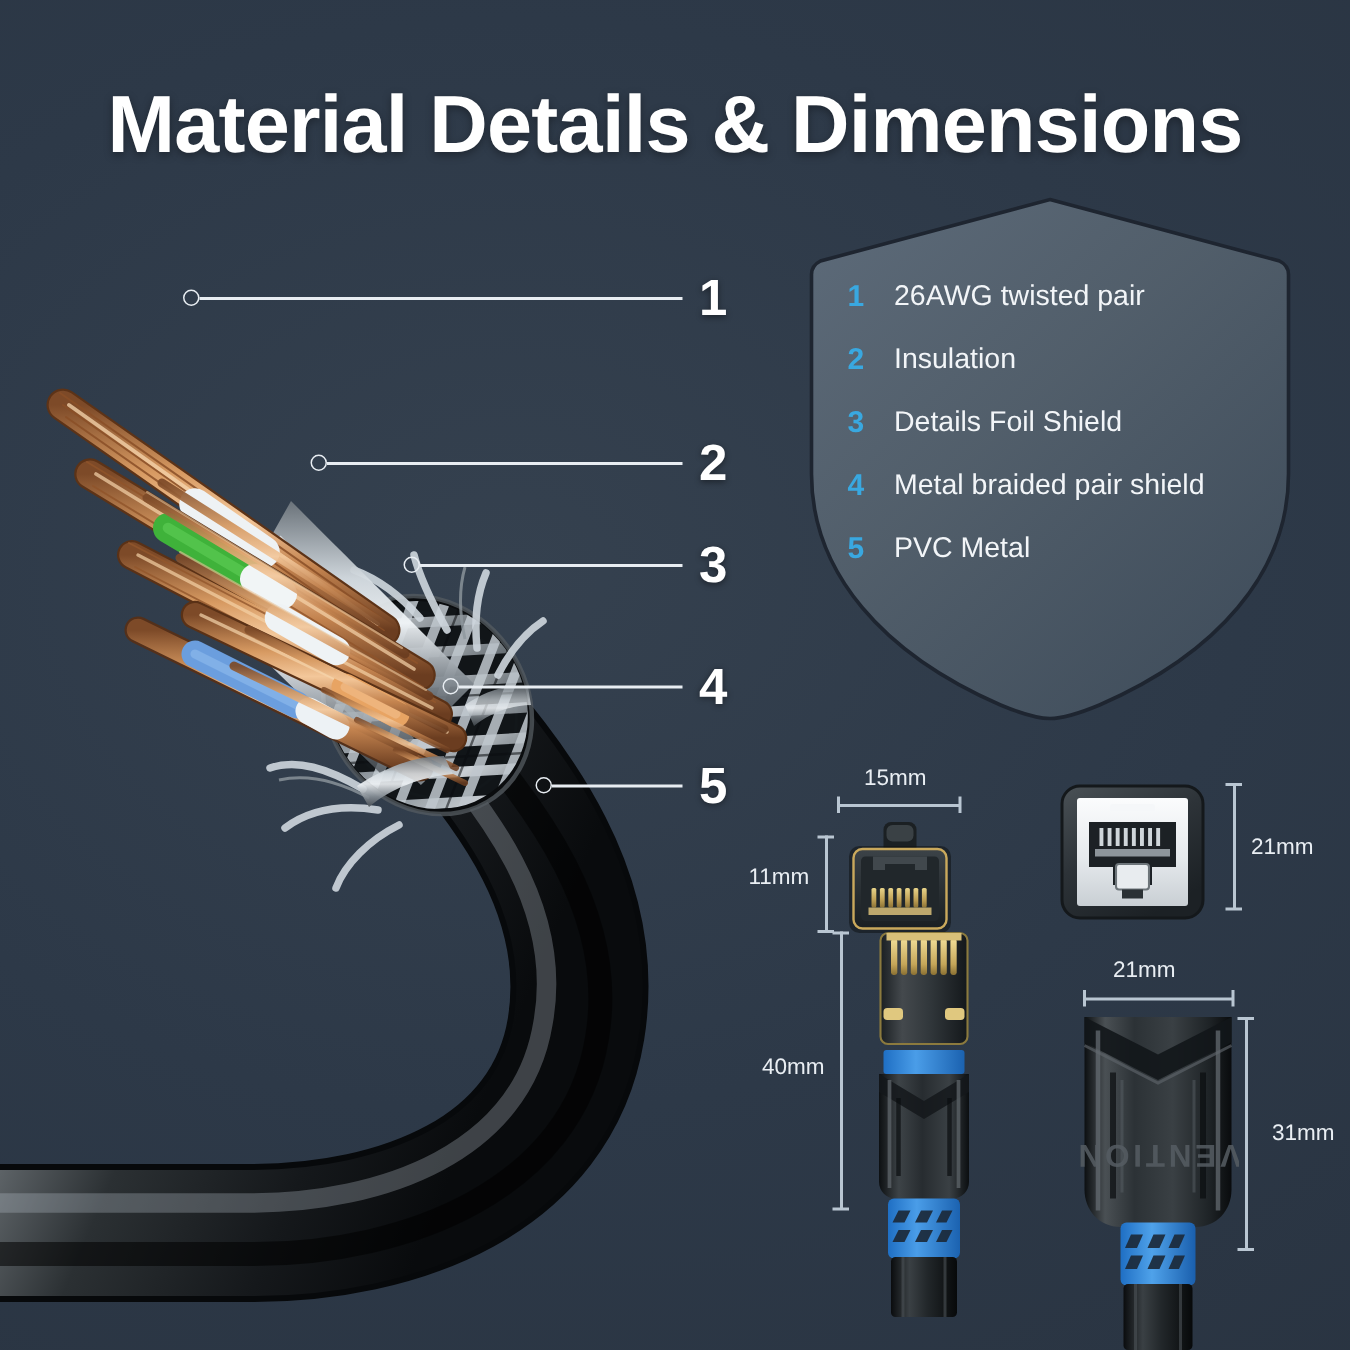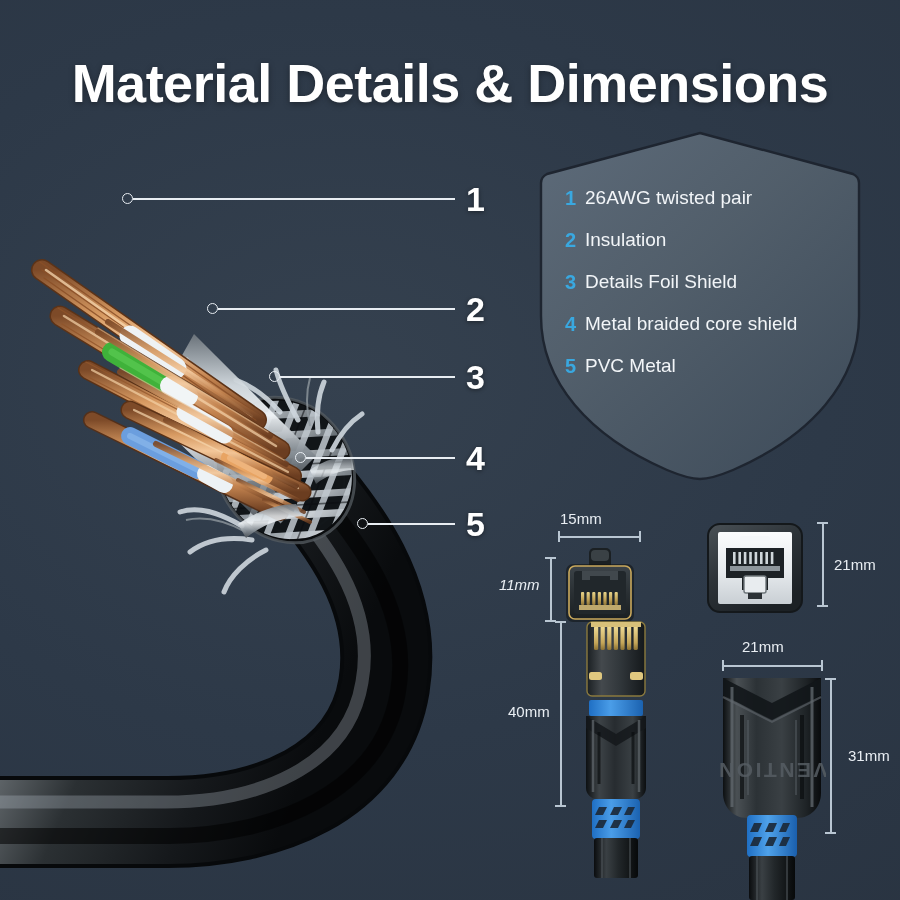--- a/index.html
+++ b/index.html
@@ -37,21 +37,21 @@
     margin-bottom:2px;
   }
   .legend-row.gap { margin-bottom:16px; }
   .legend-num {
     color:#39a8e0; font-size:20px; font-weight:bold;
     line-height:26px; width:15px; flex:0 0 15px;
     text-align:left;
   }
   .legend-text {
     color:#f2f5f8; font-size:19px; line-height:26px;
-    margin-left:5px;
+    margin-left:16px;
   }
   .legend-text .l2 { display:block; }
   
   .callout-num {
     position:absolute;
     color:#ffffff; font-size:34px; font-weight:bold;
     line-height:34px;
     text-shadow:0 1px 4px rgba(0,0,0,.45);
   }
   .leader { position:absolute; background:#e8edf2; height:1.6px; }
@@ -342,37 +342,37 @@
       <div class="legend-row gap">
         <span class="legend-num">2</span>
         <span class="legend-text">Insulation</span>
       </div>
       <div class="legend-row gap">
         <span class="legend-num">3</span>
         <span class="legend-text">Details Foil Shield</span>
       </div>
       <div class="legend-row gap">
         <span class="legend-num">4</span>
-        <span class="legend-text">Metal braided core shield</span>
+        <span class="legend-text">Metal braided pair shield</span>
       </div>
       <div class="legend-row">
         <span class="legend-num">5</span>
         <span class="legend-text">PVC Metal</span>
       </div>
     </div>
   </div>
 
   <div class="conn" style="left:500px; top:505px; width:190px; height:125px;">
 
-    <div class="dim-label" style="left:60px; top:5px;">15mm</div>
+    <div class="dim-label" style="left:76px; top:5px;">15mm</div>
     <div class="dimline h" style="left:58px; top:31px; width:82px;"></div>
     <div class="dimcap v" style="left:58px; top:26px;"></div>
     <div class="dimcap v" style="left:139px; top:26px;"></div>
 
-    <div class="dim-label" style="left:-1px; top:71px;font-style:italic;">11mm</div>
+    <div class="dim-label" style="left:-1px; top:71px;">11mm</div>
     <div class="dimline v" style="left:50px; top:52px; height:64px;"></div>
     <div class="dimcap h" style="left:45px; top:52px;"></div>
     <div class="dimcap h" style="left:45px; top:115px;"></div>
 
     <svg style="position:absolute; left:58px; top:29px; width:84px; height:94px;" viewBox="0 0 84 94">
       <defs>
         <linearGradient id="pbody" x1="0" y1="0" x2="0" y2="1">
           <stop offset="0%" stop-color="#3c4348"></stop>
           <stop offset="50%" stop-color="#2a3034"></stop>
           <stop offset="100%" stop-color="#1a1f22"></stop>

